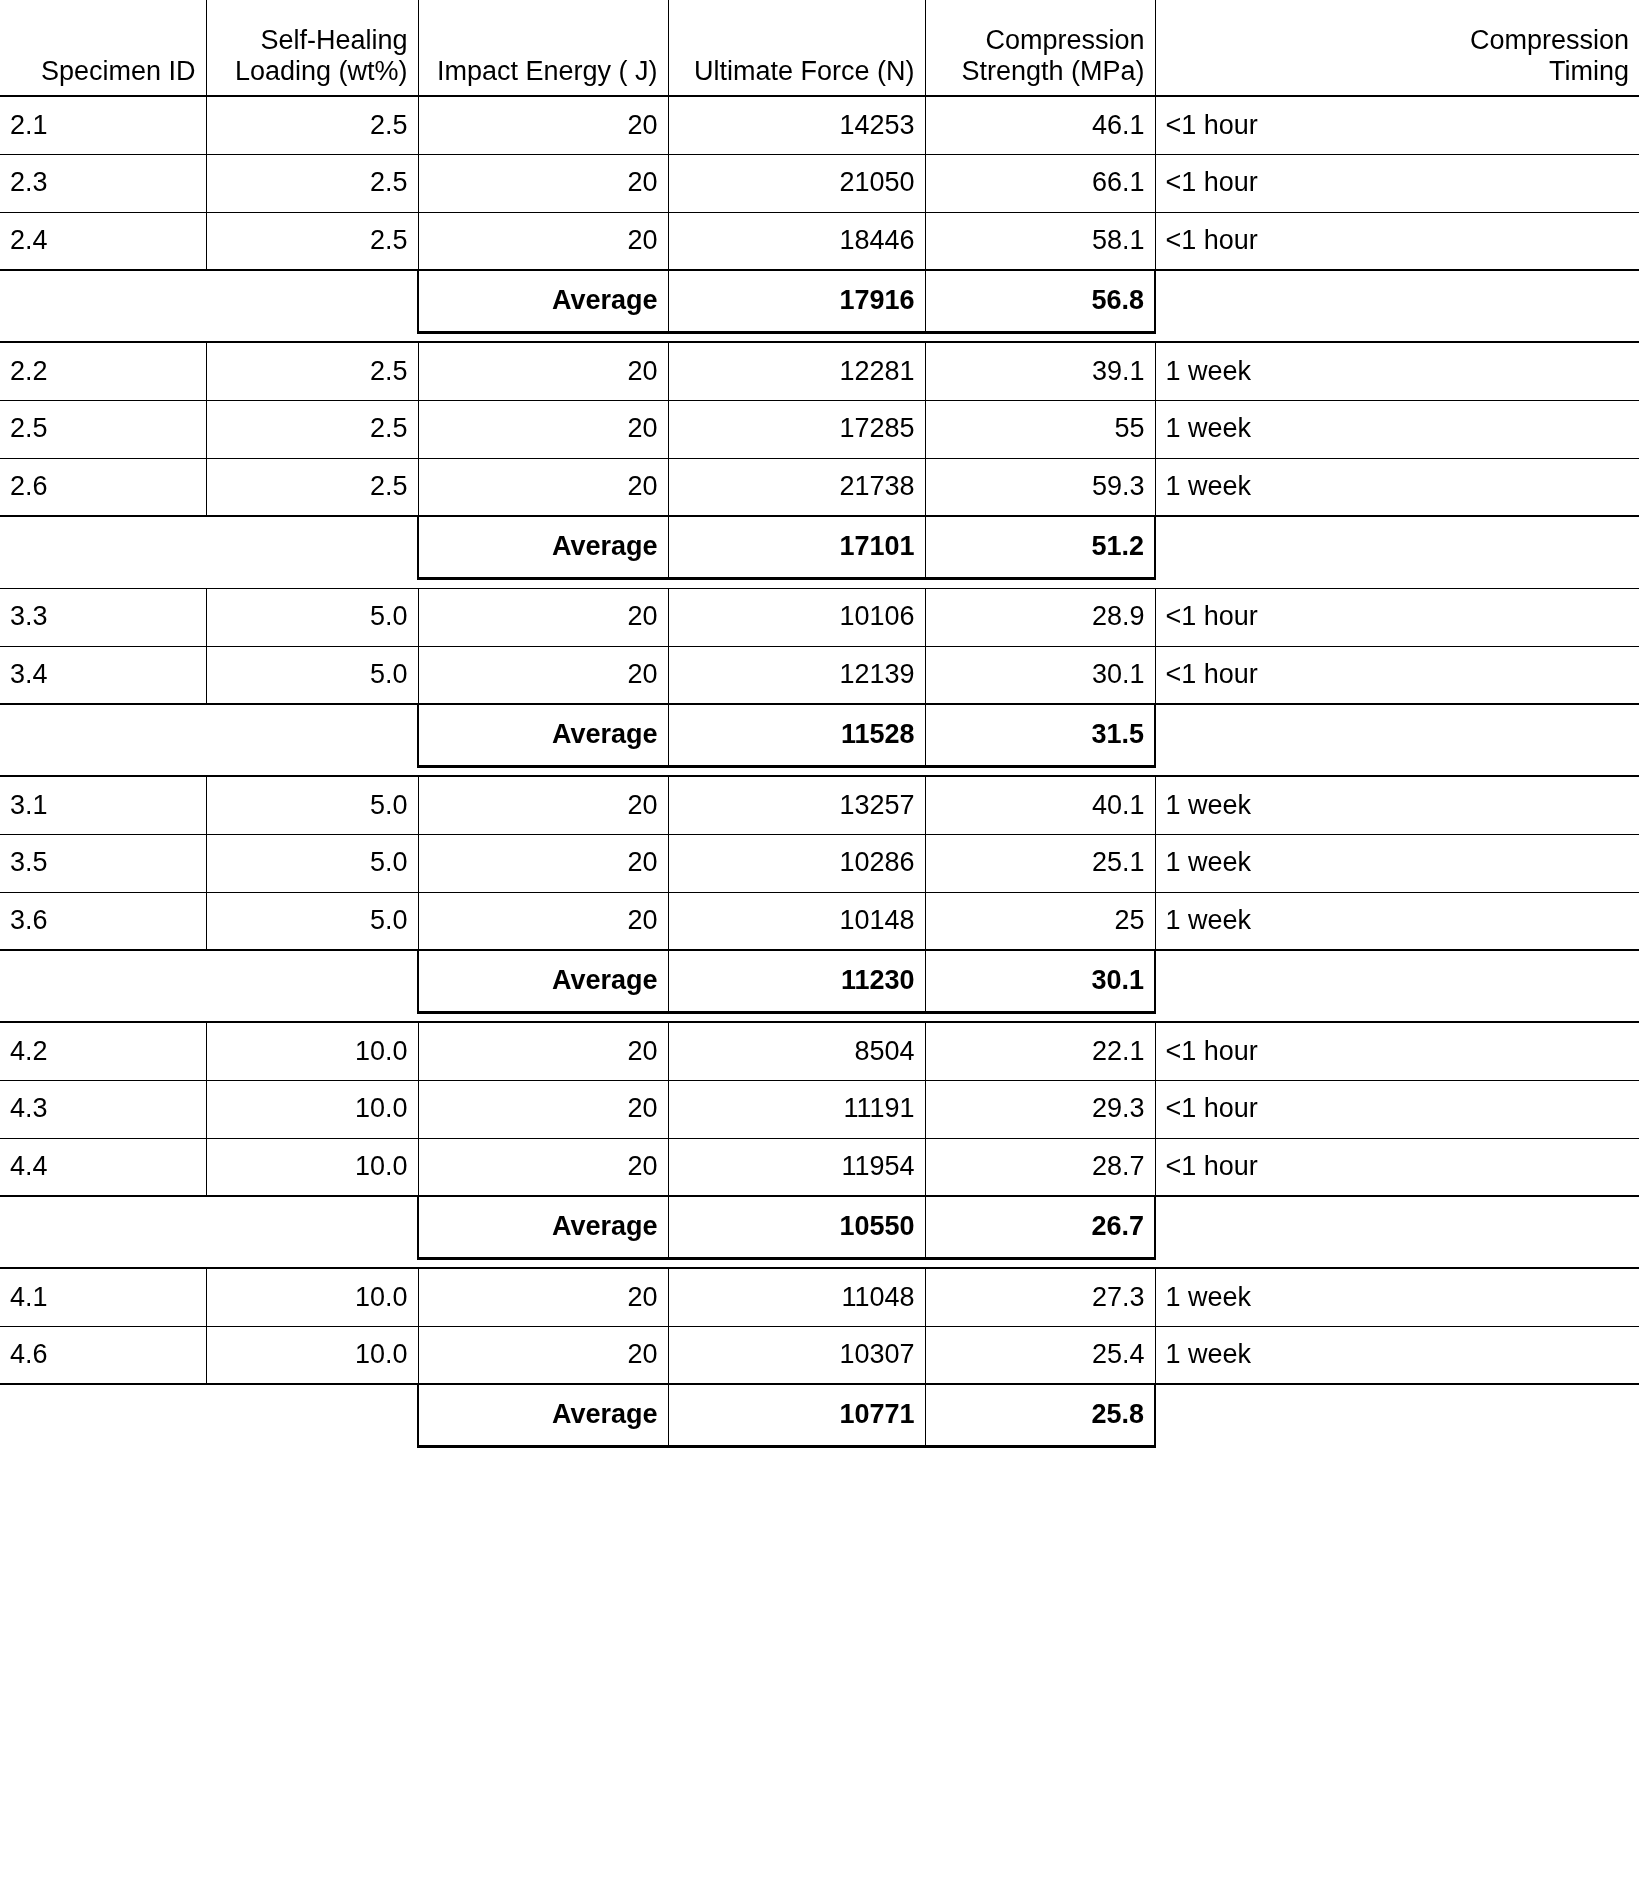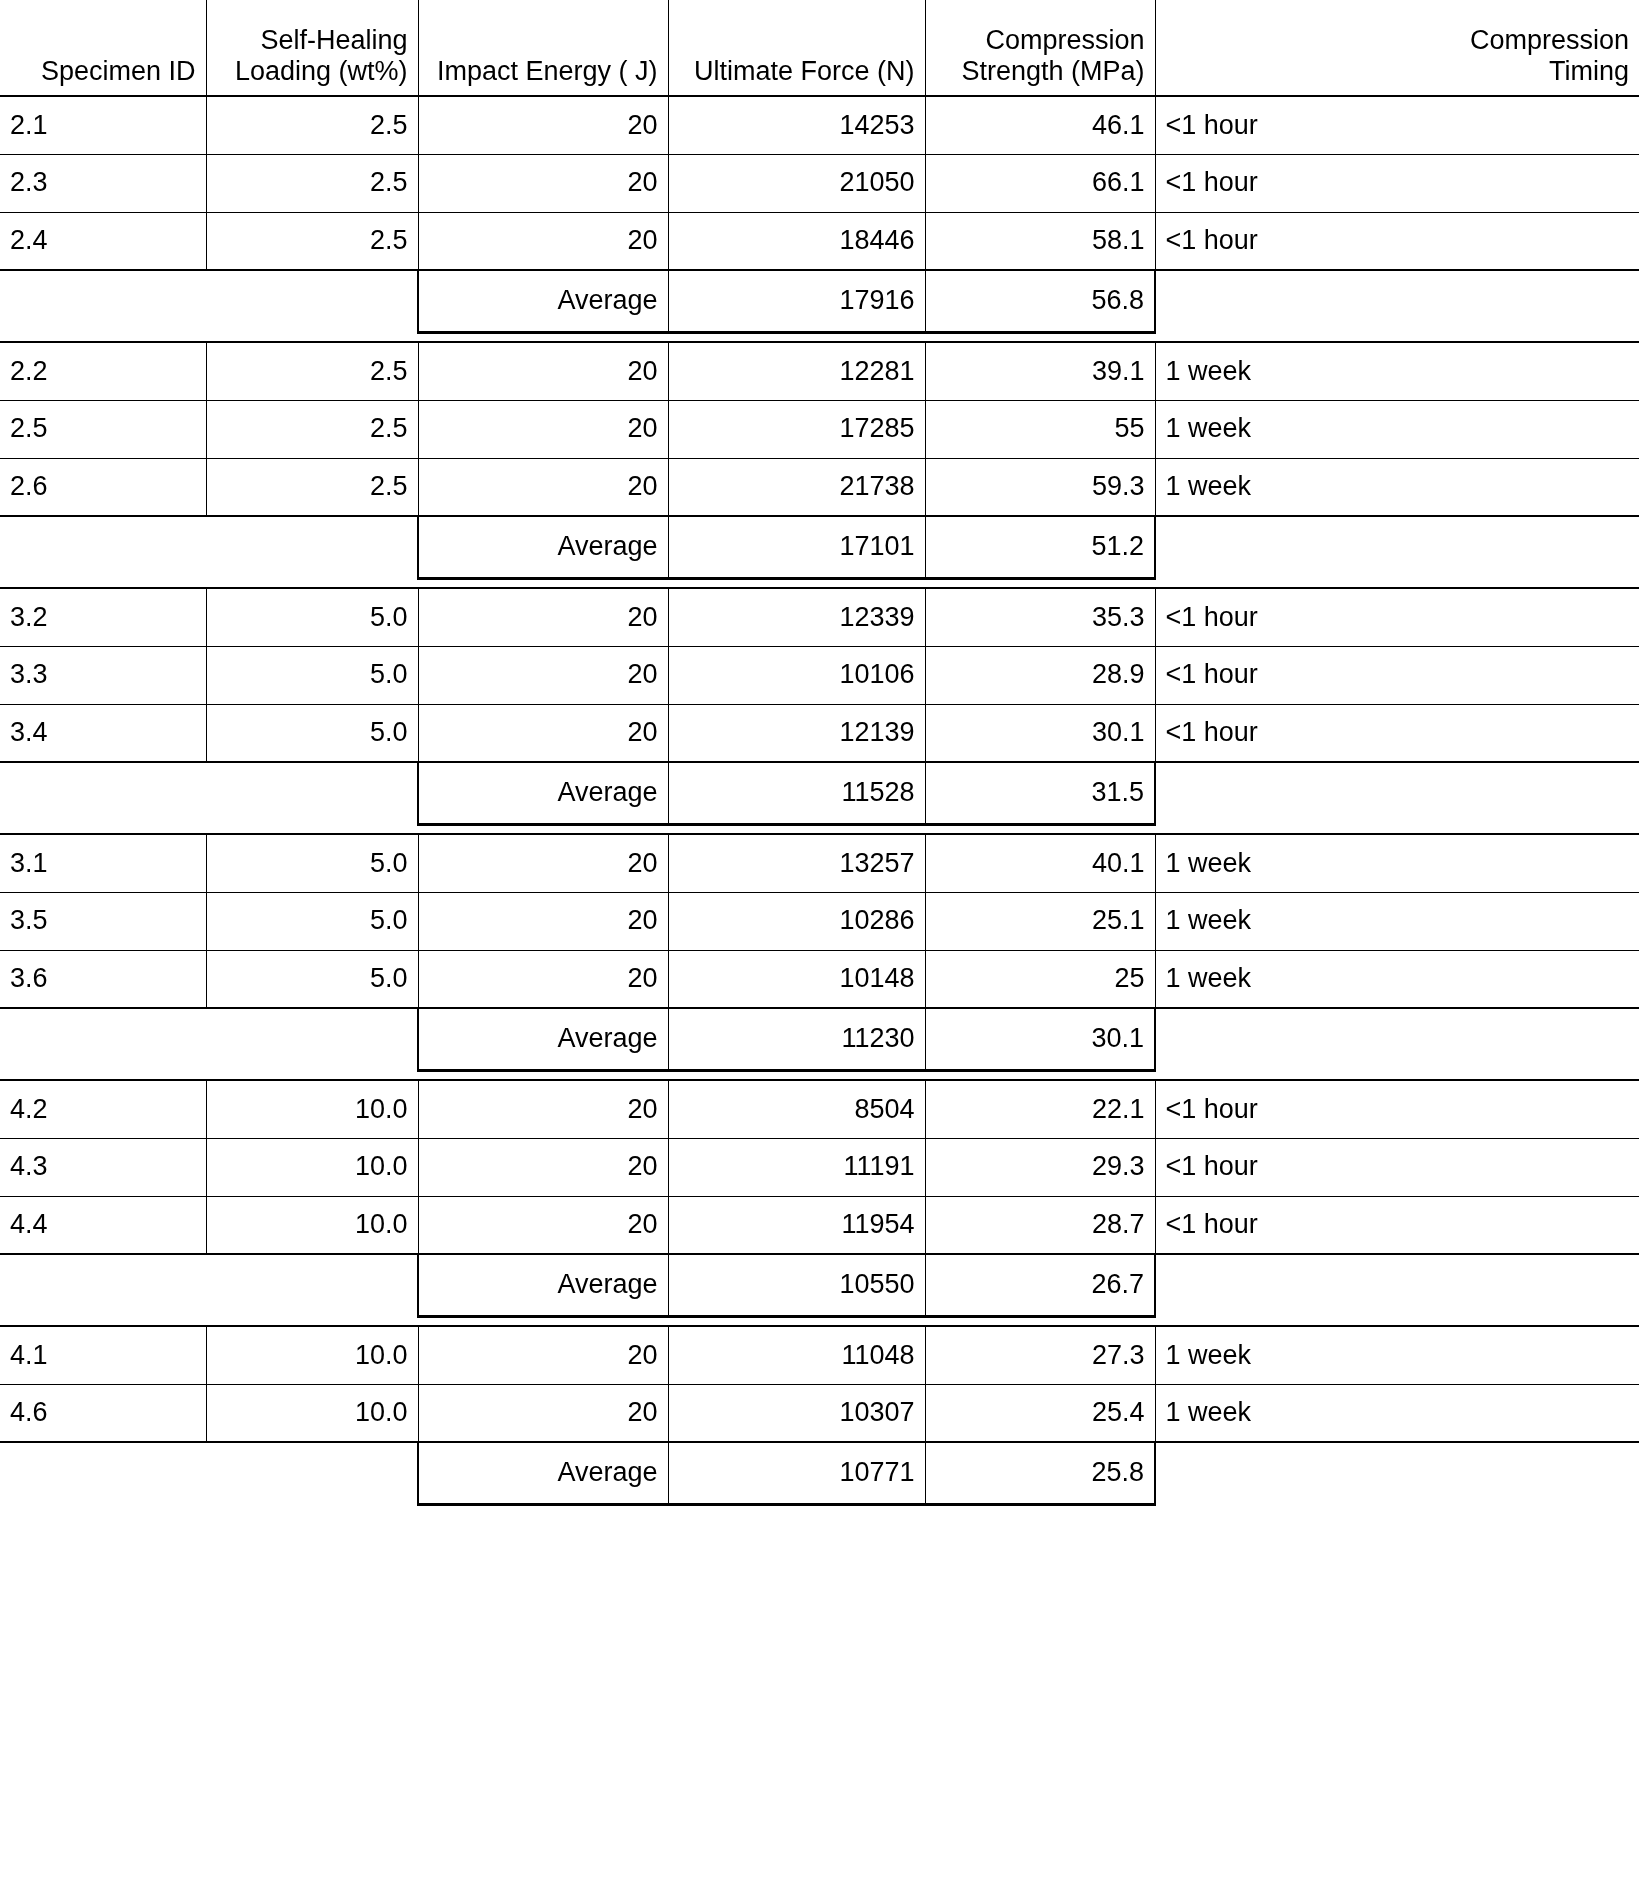--- a/index.html
+++ b/index.html
@@ -69,21 +69,21 @@
   tr.data-row td.col-timing { text-align: left; border-right: none; }
   tr.data-row td.first { border-left: none; }
 
   
   tr.group-first td { border-top: 2.6px solid #000; }
   tr.group-last  td { border-bottom: 2.6px solid #000; }
 
   
   tr.avg-row td {
     height: 62px;
-    font-weight: normal;
+    font-weight: bold;
     border-top: none;
     border-bottom: 3.4px solid #000;
   }
   tr.avg-row td.blank {
     border: none;
     background: #fff;
   }
   tr.avg-row td.avg-label {
     text-align: right;
     border-left: 2.6px solid #000;
@@ -212,28 +212,20 @@
           <td class="blank"></td>
           <td class="blank"></td>
           <td class="avg-label">Average</td>
           <td class="avg-val">17101</td>
           <td class="avg-val-last">51.2</td>
           <td class="blank-right"></td>
         </tr>
         <tr class="spacer">
           <td colspan="6"></td>
         </tr>
-        <tr class="data-row group-first">
-          <td class="col-id first">3.2</td>
-          <td class="col-num">5.0</td>
-          <td class="col-num">20</td>
-          <td class="col-num">12339</td>
-          <td class="col-num">35.3</td>
-          <td class="col-timing">&lt;1 hour</td>
-        </tr>
         <tr class="data-row">
           <td class="col-id first">3.3</td>
           <td class="col-num">5.0</td>
           <td class="col-num">20</td>
           <td class="col-num">10106</td>
           <td class="col-num">28.9</td>
           <td class="col-timing">&lt;1 hour</td>
         </tr>
         <tr class="data-row group-last">
           <td class="col-id first">3.4</td>

